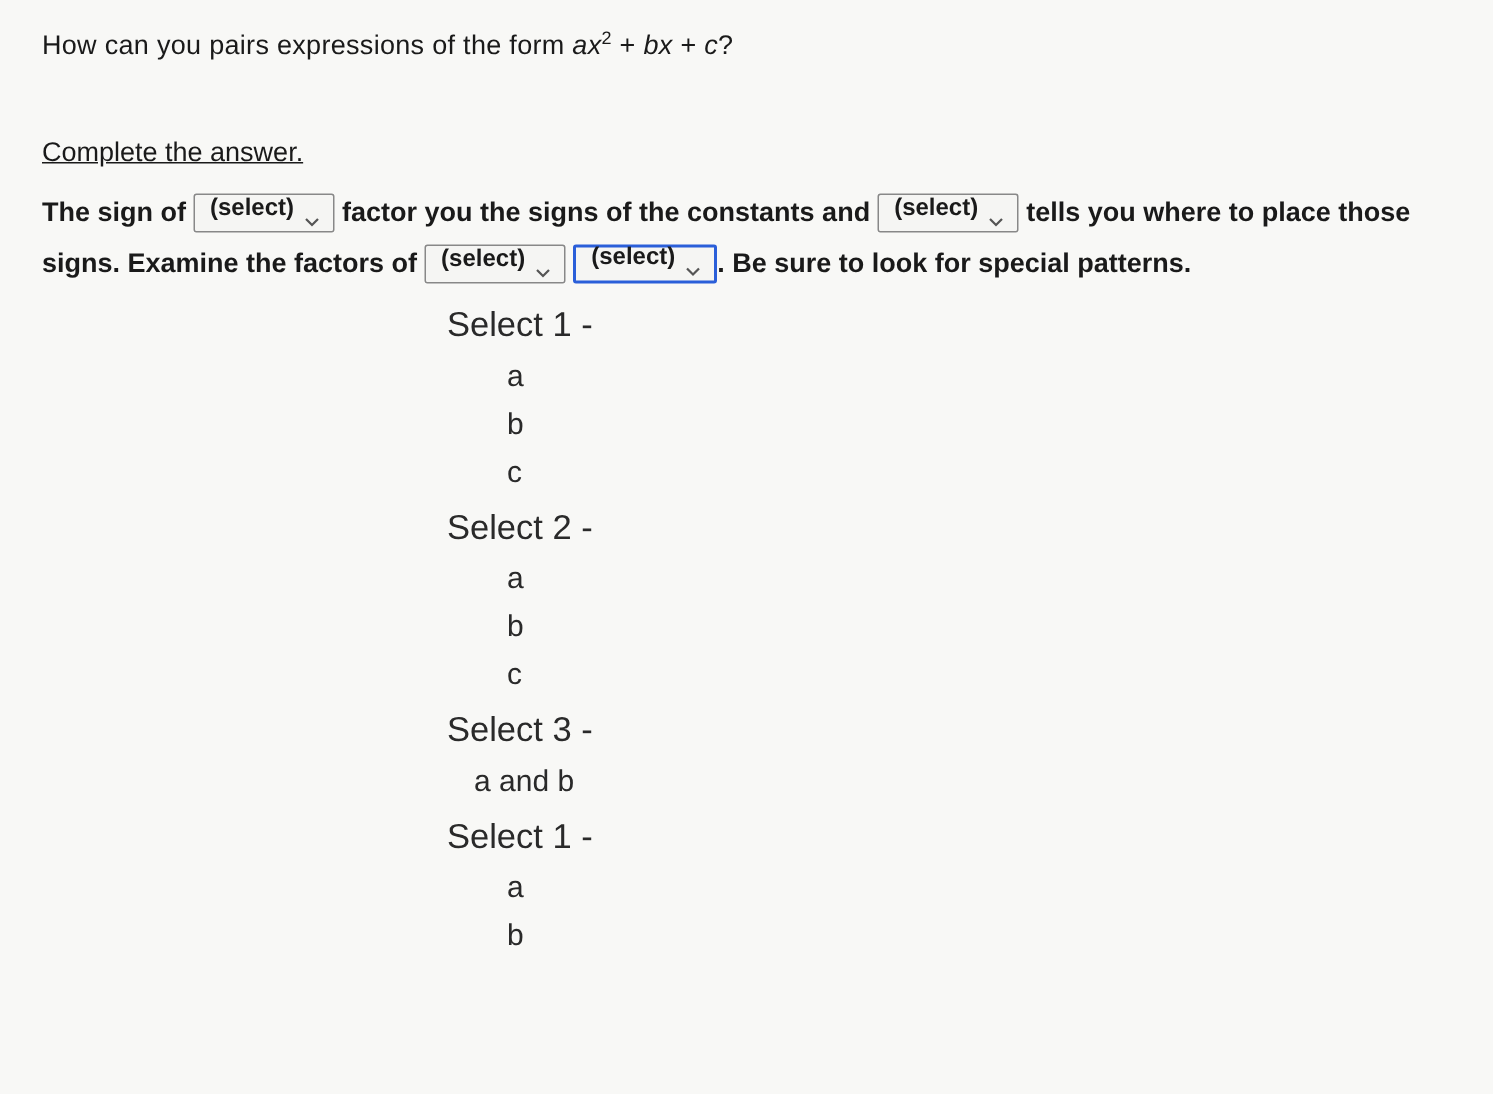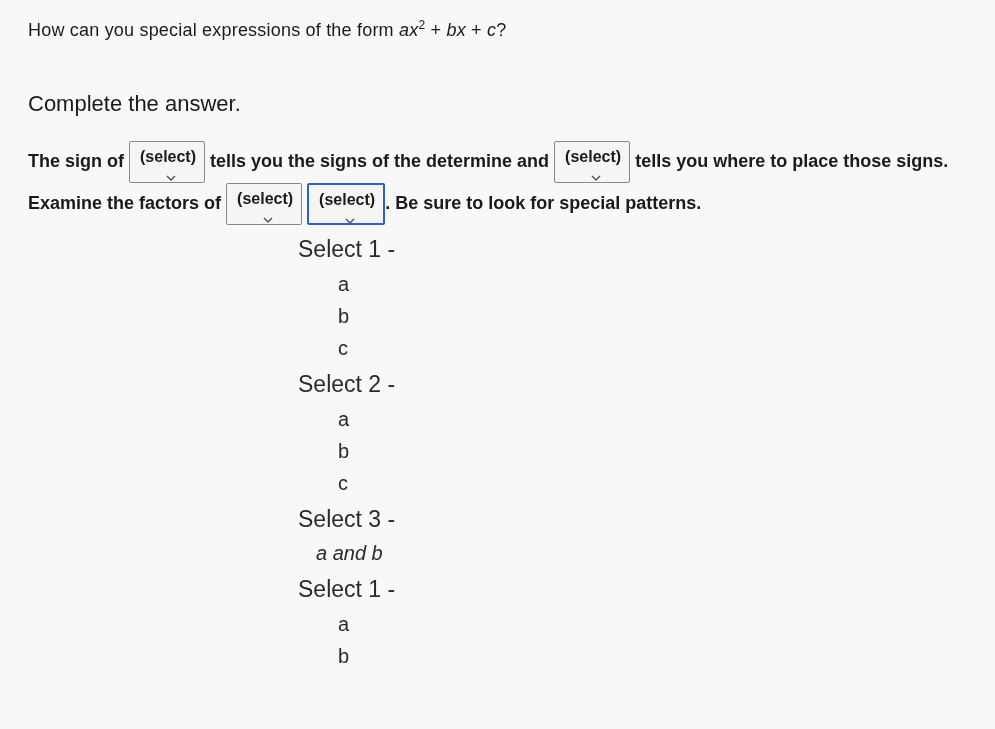--- a/index.html
+++ b/index.html
@@ -15,41 +15,41 @@
     }
     .question {
       font-size: 18px;
       font-weight: 500;
       margin-bottom: 50px;
       letter-spacing: 0.2px;
     }
     .question sup { font-size: 12px; vertical-align: super; }
     .question .math { font-style: italic; }
     .instruct {
-      font-size: 22px;
-      margin-bottom: 24px;
+      font-size: 18px;
+      margin-bottom: 12px;
+      text-decoration: underline;
     }
     .fill-line {
       font-size: 18px;
       line-height: 1.9;
       max-width: 940px;
       font-weight: bold;
     }
     .sel {
       display: inline-flex;
-      align-items: center;
+      align-items: flex-end;
       border: 1px solid #888;
       padding: 0 8px 0 10px;
-      height: 42px;
+      height: 26px;
       font-size: 16px;
       vertical-align: middle;
       background: #f5f5f3;
       cursor: pointer;
       border-radius: 2px;
-      flex-direction: column;
     }
     .sel.focused {
       border: 2px solid #2b5fd9;
     }
     .sel .chev {
       margin-left: 6px;
       display: inline-block;
     }
     .chev svg { display: block; }
     .options-block {
@@ -61,44 +61,43 @@
     }
     .opt-head {
       font-size: 23px;
       margin-top: 2px;
     }
     .opt-item {
       padding-left: 40px;
     }
     .opt-item.wide {
       padding-left: 18px;
-      font-style: italic;
     }
   </style>
 </head>
 <body>
 
 <div class="question">
-  <span>How can you special expressions of the form </span>
+  <span>How can you pairs expressions of the form </span>
   <span class="math">a</span><span class="math">x</span><sup>2</sup><span> + </span><span class="math">b</span><span class="math">x</span><span> + </span><span class="math">c</span><span>?</span>
 </div>
 
 <div class="instruct">Complete the answer.</div>
 
 <div class="fill-line">
   <span>The sign of </span>
   <span class="sel">
     <span>(select)</span>
     <span class="chev">
       <svg width="12" height="12" viewBox="0 0 12 12">
           <path d="M2 4 L6 8 L10 4" fill="none" stroke="#555" stroke-width="1.5"></path>
         </svg>
     </span>
   </span>
-  <span> tells you the signs of the determine and </span>
+  <span> factor you the signs of the constants and </span>
   <span class="sel">
     <span>(select)</span>
     <span class="chev">
       <svg width="12" height="12" viewBox="0 0 12 12">
           <path d="M2 4 L6 8 L10 4" fill="none" stroke="#555" stroke-width="1.5"></path>
         </svg>
     </span>
   </span>
   <span> tells you where to place those signs. Examine the factors of </span>
   <span class="sel">

